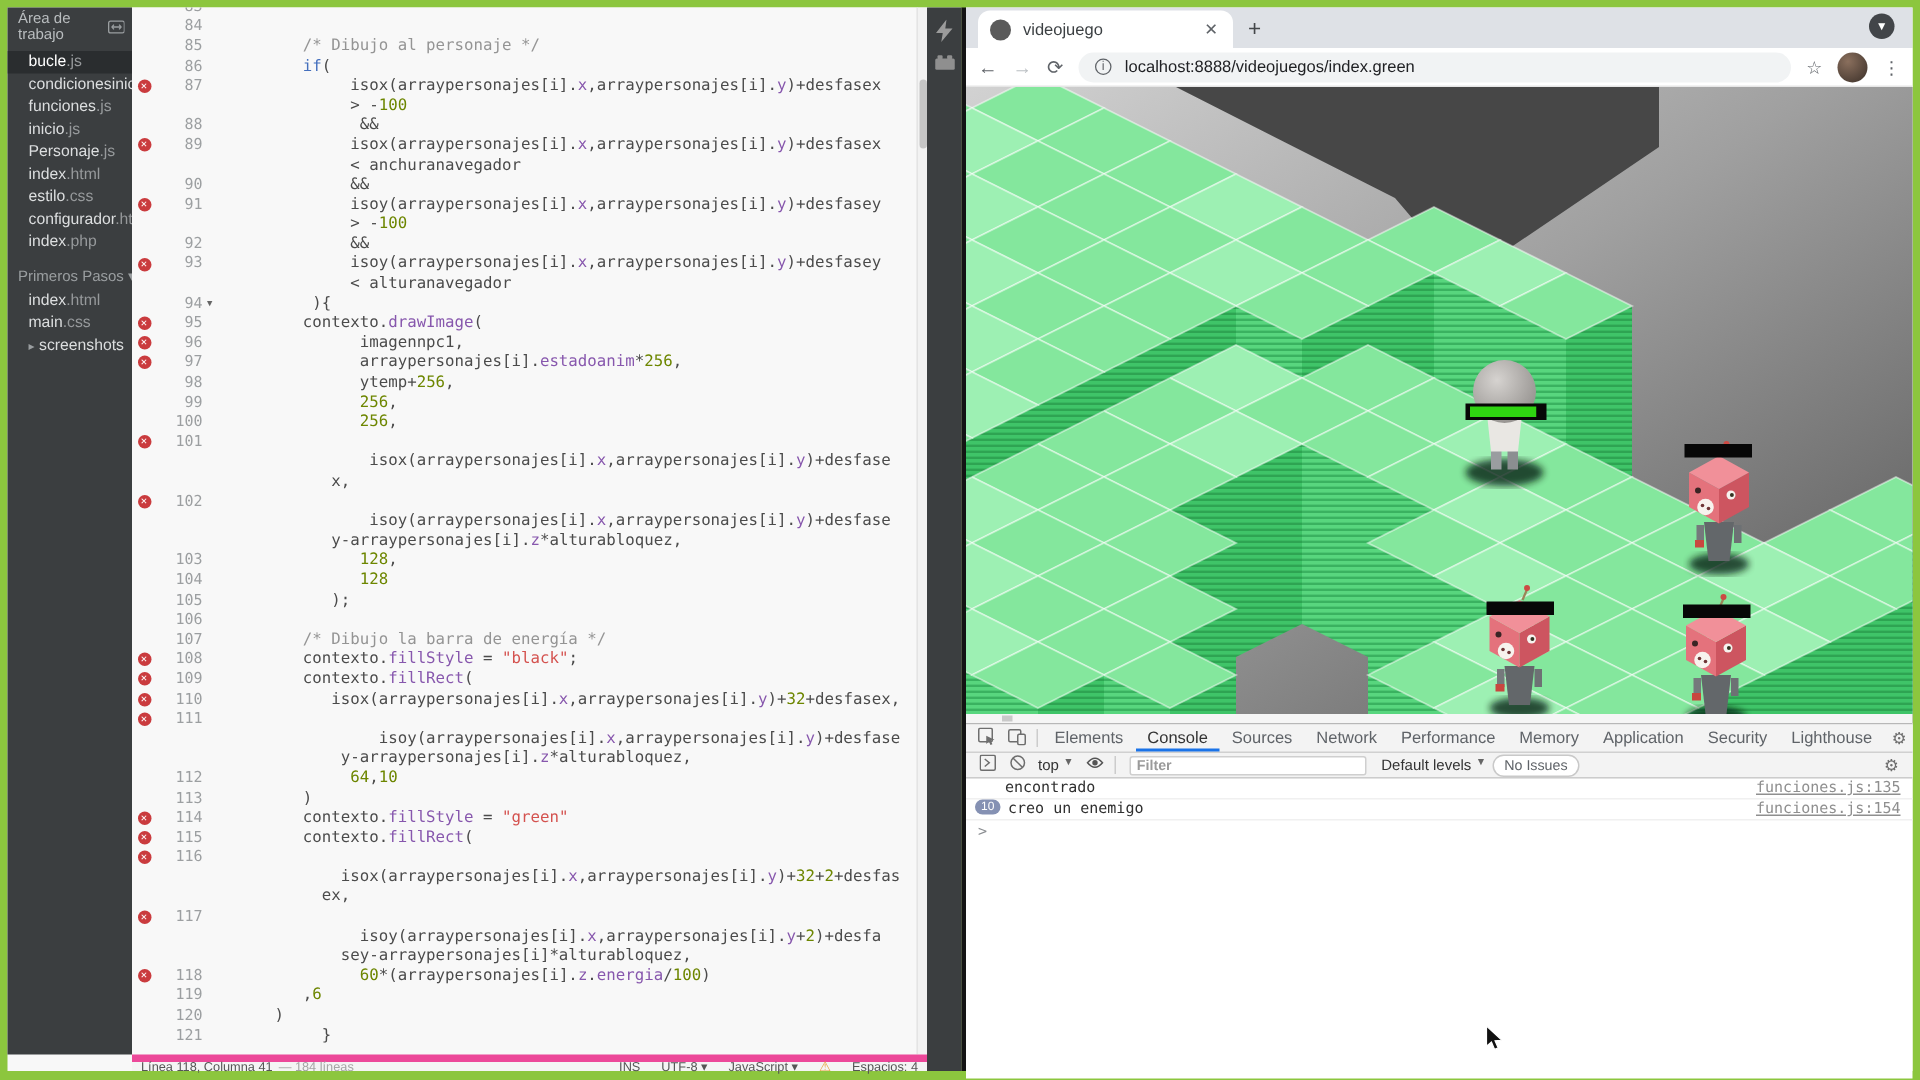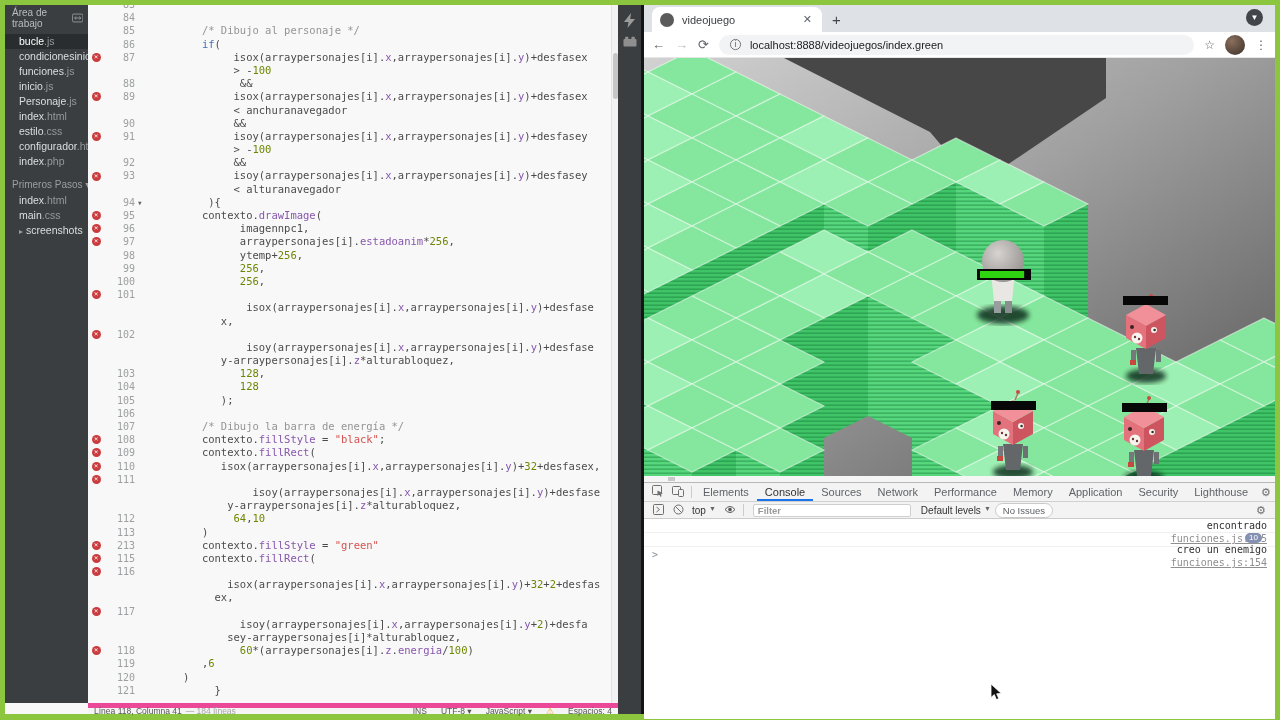--- a/index.html
+++ b/index.html
@@ -88,22 +88,22 @@
   .dt-row2{height:17px;background:#f3f3f3;border-bottom:1px solid #ccc;display:flex;align-items:center;
            padding:0 4px;box-sizing:border-box;font-size:10px;color:#333;}
   .dt-dd{display:flex;gap:3px;margin:0 4px;cursor:pointer;}
   .dt-dd .car{font-size:7px;color:#666;}
   .filter{width:148px;height:11px;border:1px solid #cfcfcf;background:#fff;border-radius:2px;
           font-size:9.5px;color:#333;padding:0 4px;margin:0 6px;font-family:"Liberation Sans",sans-serif;font-weight:bold;}
   .filter::placeholder{color:#9a9a9a;}
   .noissues{border:1px solid #c9c9c9;border-radius:9px;font-size:9.5px;color:#5f6368;padding:1px 7px;
             background:#fff;cursor:pointer;}
   .console{font-family:"DejaVu Sans Mono",monospace;font-size:10px;color:#303030;}
-  .cmsg{height:13px;line-height:13px;border-bottom:1px solid #f0f0f0;display:flex;align-items:flex-end;
-        padding:0 8px 0 6px;flex-direction:column;}
+  .cmsg{height:13px;line-height:13px;border-bottom:1px solid #f0f0f0;display:flex;align-items:flex-start;
+        padding:0 8px 0 6px;}
   .cmsg .badge{min-width:13px;height:10px;border-radius:6px;background:#8591b3;color:#fff;font-size:8px;
                line-height:10px;text-align:center;padding:0 2px;margin-right:5px;font-family:"Liberation Sans",sans-serif;}
   .cmsg .nobadge{width:20px;}
   .cmsg .src{margin-left:auto;color:#8f8f8f;text-decoration:underline;cursor:pointer;}
   .prompt{color:#8a8d91;padding:2px 0 0 8px;font-size:10px;}
   .cursor-svg{position:absolute;left:346px;top:678px;pointer-events:none;}
 </style>
 </head>
 <body>
 
@@ -406,21 +406,21 @@
         <div class="crow">
           <span class="gut-e"></span>
           <span class="gut-n">113</span>
           <span class="fold"></span>
           <pre>         )</pre>
         </div>
         <div class="crow">
           <span class="gut-e">
             <span class="errdot">✕</span>
           </span>
-          <span class="gut-n">213</span>
+          <span class="gut-n">114</span>
           <span class="fold"></span>
           <pre>         contexto.<span class="prp">fillStyle</span> = <span class="str">"green"</span></pre>
         </div>
         <div class="crow">
           <span class="gut-e">
             <span class="errdot">✕</span>
           </span>
           <span class="gut-n">115</span>
           <span class="fold"></span>
           <pre>         contexto.<span class="prp">fillRect</span>(</pre>

